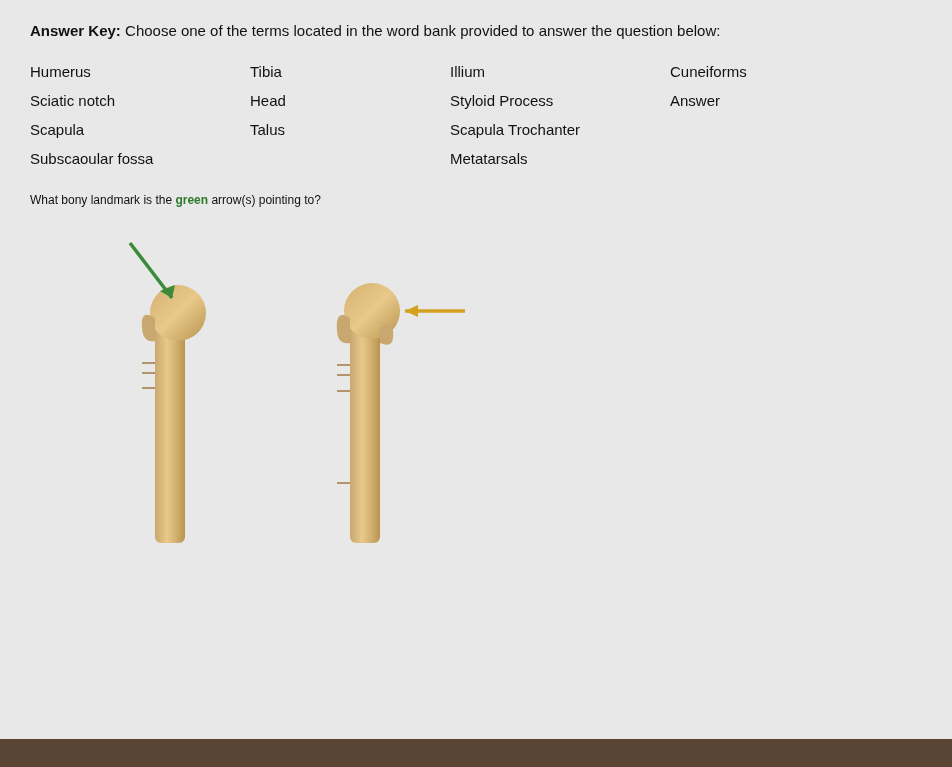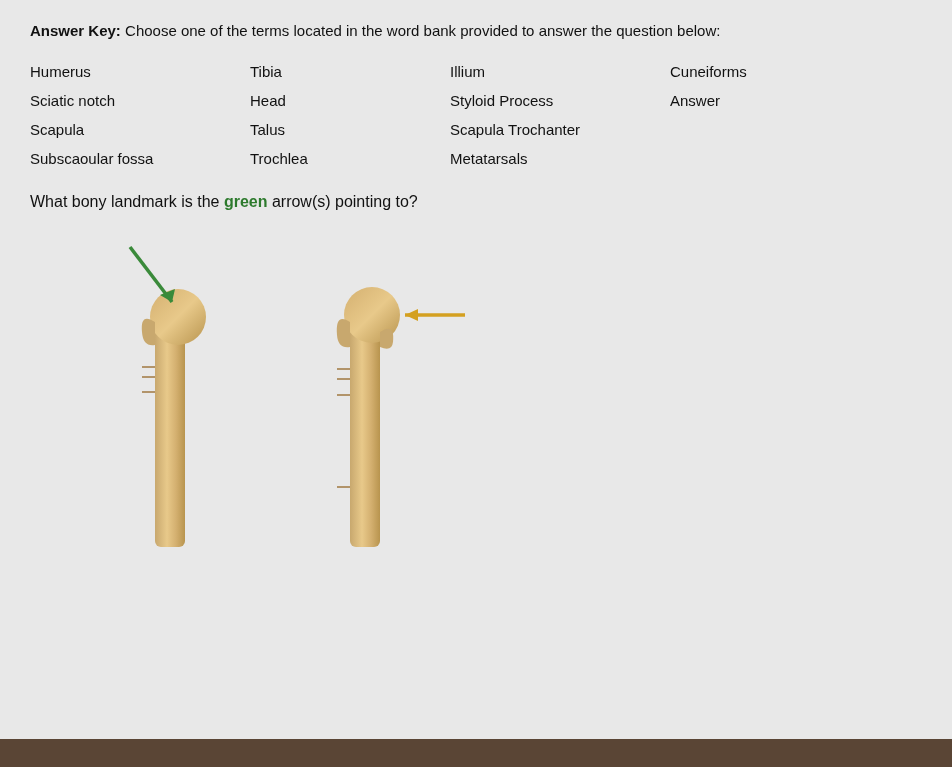--- a/index.html
+++ b/index.html
@@ -42,21 +42,21 @@
 
     .word-bank-item {
       padding: 6px 0;
       color: #111;
       font-size: 15px;
     }
 
     .question-text {
       margin-top: 20px;
       margin-bottom: 16px;
-      font-size: 16px;
+      font-size: 12px;
       color: #111;
     }
 
     .question-text strong {
       font-weight: bold;
       color: #2d7a2d;
     }
 
     .bone-illustration {
       display: flex;
@@ -97,21 +97,20 @@
       <div class="word-bank-item">Humerus</div>
       <div class="word-bank-item">Sciatic notch</div>
       <div class="word-bank-item">Scapula</div>
       <div class="word-bank-item">Subscaoular fossa</div>
     </div>
 
     <div>
       <div class="word-bank-item">Tibia</div>
       <div class="word-bank-item">Head</div>
       <div class="word-bank-item">Talus</div>
-      <div class="word-bank-item">Trochlea</div>
     </div>
 
     <div>
       <div class="word-bank-item">Illium</div>
       <div class="word-bank-item">Styloid Process</div>
       <div class="word-bank-item">Scapula Trochanter</div>
       <div class="word-bank-item">Metatarsals</div>
     </div>
 
     <div>

